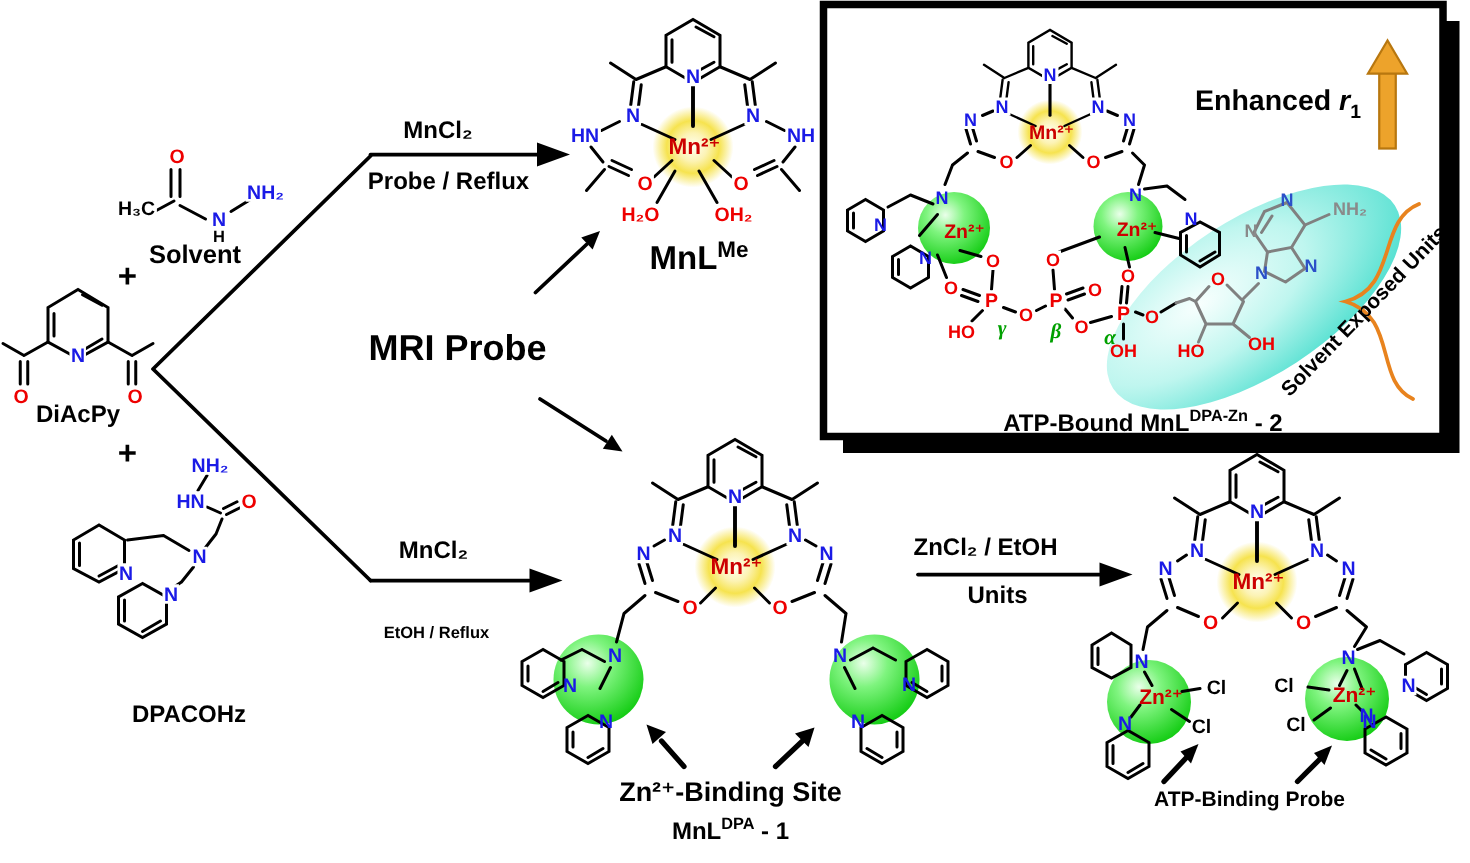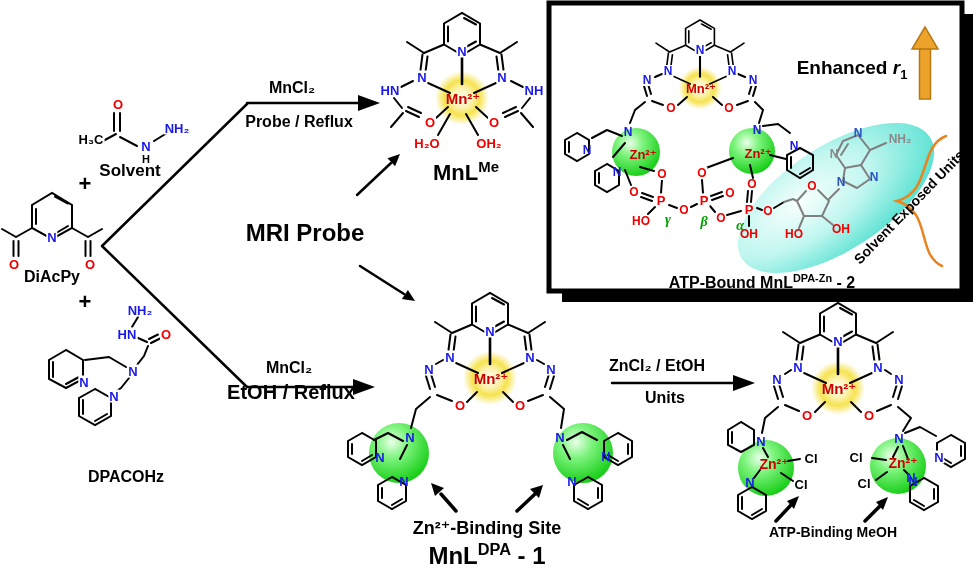--- a/index.html
+++ b/index.html
@@ -179,21 +179,21 @@
       <div class="lbl bg" style="left: 127px; top: 334px; color: rgb(26, 26, 230);"><span>HN</span></div>
       <div class="lbl bg" style="left: 166px; top: 334px; color: rgb(238, 0, 0);"><span>O</span></div>
       <div class="lbl bg" style="left: 133px; top: 371px; color: rgb(26, 26, 230);"><span>N</span></div>
       <div class="lbl bg" style="left: 84px; top: 382px; color: rgb(26, 26, 230);"><span>N</span></div>
       <div class="lbl bg" style="left: 114px; top: 396px; color: rgb(26, 26, 230);"><span>N</span></div>
       <div class="lbl" style="left: 126px; top: 442px; font-size: 16px; margin-top: 35px;"><span>DPACOHz</span></div>
       <div class="lbl" style="left: 292px; top: 88px; font-size: 16px;"><span>MnCl₂</span></div>
       <div class="lbl" style="left: 299px; top: 122px; font-size: 16px;"><span>Probe / Reflux</span></div>
       <div class="lbl" style="left: 305px; top: 233px; font-size: 24px;"><span>MRI Probe</span></div>
       <div class="lbl" style="left: 289px; top: 368px; font-size: 16px;"><span>MnCl₂</span></div>
-      <div class="lbl" style="left: 291px; top: 392px; font-size: 20px;"><span>EtOH / Reflux</span></div>
+      <div class="lbl" style="left: 291px; top: 423px; font-size: 11px;"><span>EtOH / Reflux</span></div>
       <div class="lbl" style="left: 657px; top: 366px; font-size: 16px;"><span>ZnCl₂ / EtOH</span></div>
       <div class="lbl" style="left: 665px; top: 398px; font-size: 16px;"><span>Units</span></div>
       <div class="lbl bg" style="left: 462px; top: 51px; color: rgb(26, 26, 230);"><span>N</span></div>
       <div class="lbl" style="left: 463px; top: 98px; font-size: 15px; color: rgb(204, 0, 0);"><span>Mn²⁺</span></div>
       <div class="lbl bg" style="left: 422px; top: 77px; color: rgb(26, 26, 230);"><span>N</span></div>
       <div class="lbl bg" style="left: 502px; top: 77px; color: rgb(26, 26, 230);"><span>N</span></div>
       <div class="lbl bg" style="left: 390px; top: 90px; color: rgb(26, 26, 230);"><span>HN</span></div>
       <div class="lbl bg" style="left: 534px; top: 90px; color: rgb(26, 26, 230);"><span>NH</span></div>
       <div class="lbl bg" style="left: 430px; top: 122px; color: rgb(238, 0, 0);"><span>O</span></div>
       <div class="lbl bg" style="left: 494px; top: 122px; color: rgb(238, 0, 0);"><span>O</span></div>
@@ -208,42 +208,42 @@
       <div class="lbl bg" style="left: 551px; top: 369px; color: rgb(26, 26, 230);"><span>N</span></div>
       <div class="lbl bg" style="left: 460px; top: 405px; color: rgb(238, 0, 0);"><span>O</span></div>
       <div class="lbl bg" style="left: 520px; top: 405px; color: rgb(238, 0, 0);"><span>O</span></div>
       <div class="lbl" style="left: 410px; top: 437px; color: rgb(26, 26, 230);"><span>N</span></div>
       <div class="lbl" style="left: 560px; top: 437px; color: rgb(26, 26, 230);"><span>N</span></div>
       <div class="lbl" style="left: 380px; top: 457px; color: rgb(26, 26, 230);"><span>N</span></div>
       <div class="lbl" style="left: 404px; top: 481px; color: rgb(26, 26, 230);"><span>N</span></div>
       <div class="lbl" style="left: 606px; top: 456px; color: rgb(26, 26, 230);"><span>N</span></div>
       <div class="lbl" style="left: 572px; top: 481px; color: rgb(26, 26, 230);"><span>N</span></div>
       <div class="lbl" style="left: 487px; top: 528px; font-size: 18px;"><span>Zn²⁺-Binding Site</span></div>
-      <div class="lbl" style="left: 487px; top: 554px; font-size: 24px;"><span>MnL</span><sup>DPA</sup><span> - 1</span></div>
+      <div class="lbl" style="left: 487px; top: 554px; font-size: 16px;"><span>MnL</span><sup>DPA</sup><span> - 1</span></div>
       <div class="lbl bg" style="left: 838px; top: 341px; color: rgb(26, 26, 230);"><span>N</span></div>
       <div class="lbl" style="left: 839px; top: 388px; font-size: 15px; color: rgb(204, 0, 0);"><span>Mn²⁺</span></div>
       <div class="lbl bg" style="left: 798px; top: 367px; color: rgb(26, 26, 230);"><span>N</span></div>
       <div class="lbl bg" style="left: 777px; top: 379px; color: rgb(26, 26, 230);"><span>N</span></div>
       <div class="lbl bg" style="left: 878px; top: 367px; color: rgb(26, 26, 230);"><span>N</span></div>
       <div class="lbl bg" style="left: 899px; top: 379px; color: rgb(26, 26, 230);"><span>N</span></div>
       <div class="lbl bg" style="left: 807px; top: 415px; color: rgb(238, 0, 0);"><span>O</span></div>
       <div class="lbl bg" style="left: 869px; top: 415px; color: rgb(238, 0, 0);"><span>O</span></div>
       <div class="lbl" style="left: 761px; top: 441px; color: rgb(26, 26, 230);"><span>N</span></div>
       <div class="lbl" style="left: 750px; top: 482px; color: rgb(26, 26, 230);"><span>N</span></div>
       <div class="lbl" style="left: 774px; top: 464px; font-size: 14px; color: rgb(204, 0, 0);"><span>Zn²⁺</span></div>
       <div class="lbl" style="left: 811px; top: 458px;"><span>Cl</span></div>
       <div class="lbl" style="left: 801px; top: 484px;"><span>Cl</span></div>
       <div class="lbl" style="left: 899px; top: 438px; color: rgb(26, 26, 230);"><span>N</span></div>
       <div class="lbl" style="left: 911px; top: 477px; color: rgb(26, 26, 230);"><span>N</span></div>
       <div class="lbl" style="left: 903px; top: 463px; font-size: 14px; color: rgb(204, 0, 0);"><span>Zn²⁺</span></div>
       <div class="lbl" style="left: 856px; top: 457px;"><span>Cl</span></div>
       <div class="lbl" style="left: 864px; top: 483px;"><span>Cl</span></div>
       <div class="lbl bg" style="left: 939px; top: 457px; color: rgb(26, 26, 230);"><span>N</span></div>
       <div class="lbl" style="left: 913px; top: 481px; color: rgb(26, 26, 230);"><span>N</span></div>
-      <div class="lbl" style="left: 833px; top: 532px; font-size: 14px;"><span>ATP-Binding MeOH</span></div>
+      <div class="lbl" style="left: 833px; top: 532px; font-size: 14px;"><span>ATP-Binding Probe</span></div>
       <div class="lbl bg" style="left: 700px; top: 50px; font-size: 12px; color: rgb(26, 26, 230);"><span>N</span></div>
       <div class="lbl" style="left: 701px; top: 88px; font-size: 13px; color: rgb(204, 0, 0);"><span>Mn²⁺</span></div>
       <div class="lbl bg" style="left: 668px; top: 71px; font-size: 12px; color: rgb(26, 26, 230);"><span>N</span></div>
       <div class="lbl bg" style="left: 647px; top: 80px; font-size: 12px; color: rgb(26, 26, 230);"><span>N</span></div>
       <div class="lbl bg" style="left: 732px; top: 71px; font-size: 12px; color: rgb(26, 26, 230);"><span>N</span></div>
       <div class="lbl bg" style="left: 753px; top: 80px; font-size: 12px; color: rgb(26, 26, 230);"><span>N</span></div>
       <div class="lbl bg" style="left: 671px; top: 108px; font-size: 12px; color: rgb(238, 0, 0);"><span>O</span></div>
       <div class="lbl bg" style="left: 729px; top: 108px; font-size: 12px; color: rgb(238, 0, 0);"><span>O</span></div>
       <div class="lbl" style="left: 643px; top: 154px; font-size: 13px; color: rgb(204, 0, 0);"><span>Zn²⁺</span></div>
       <div class="lbl" style="left: 758px; top: 153px; font-size: 13px; color: rgb(204, 0, 0);"><span>Zn²⁺</span></div>

